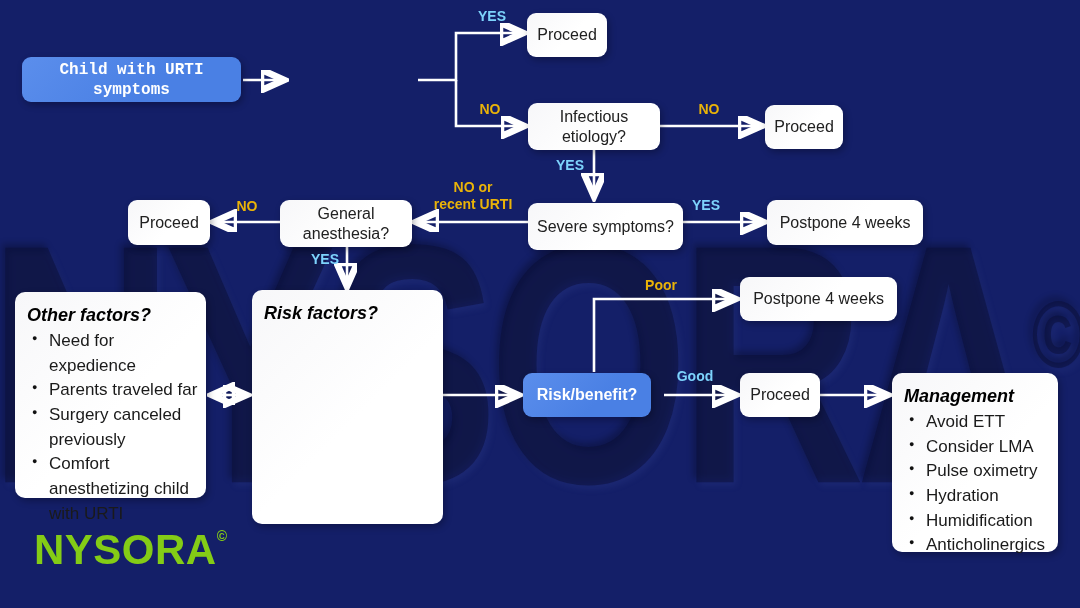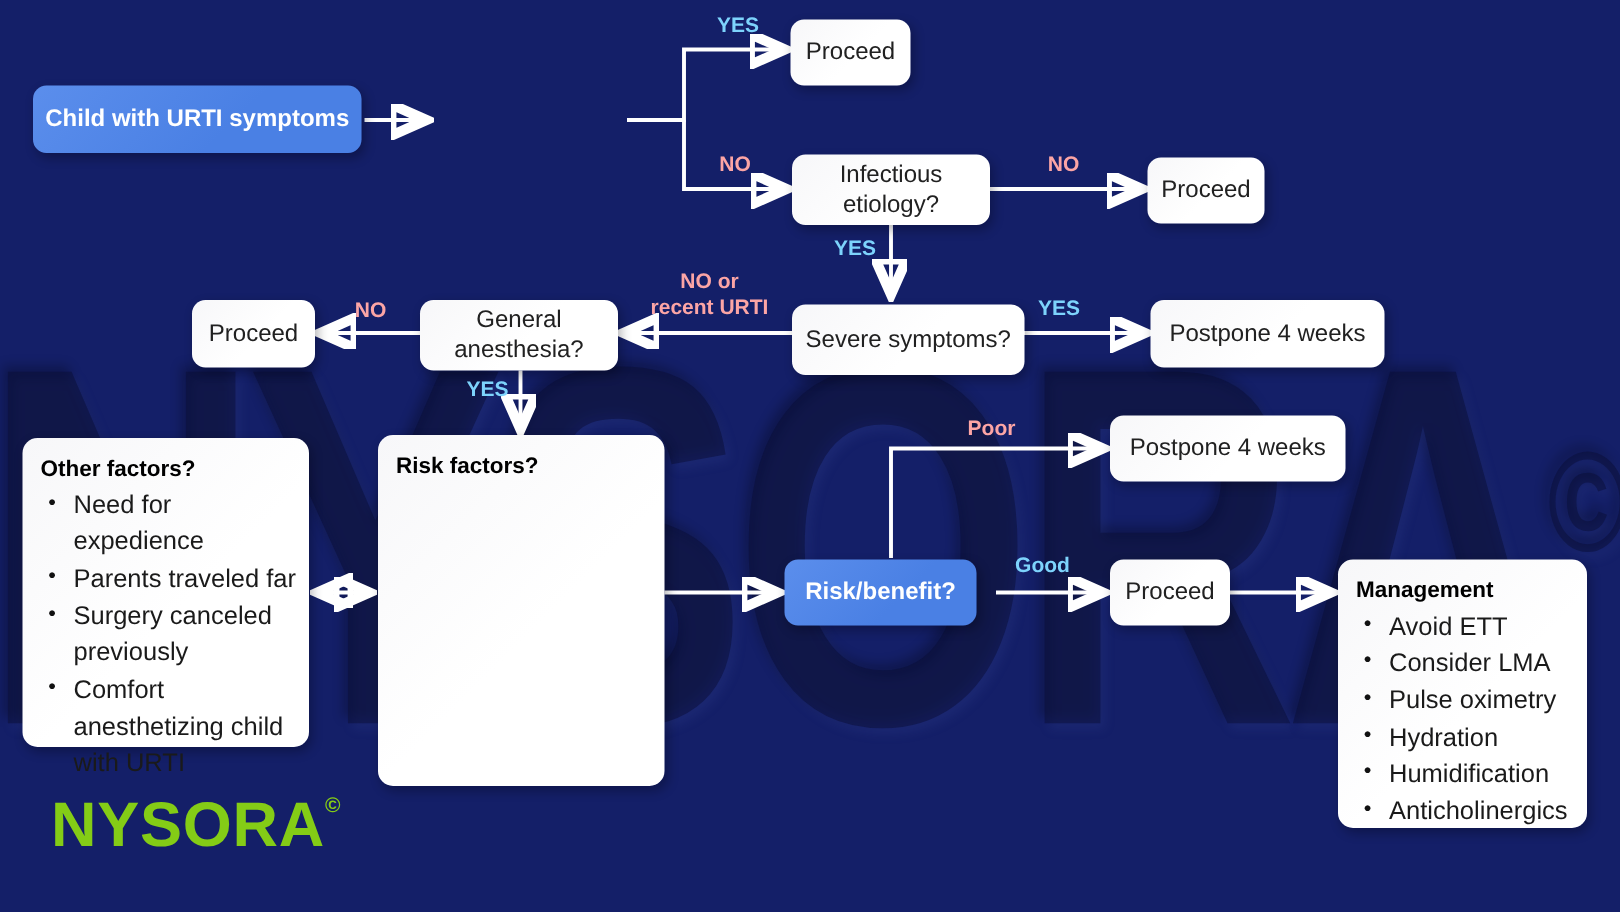--- a/index.html
+++ b/index.html
@@ -45,39 +45,39 @@
   }
   
   .listbox{
     position:absolute;
     background:linear-gradient(135deg,#f7f7f9 0%,#ffffff 55%);
     border-radius:10px;
     box-shadow:2px 3px 7px rgba(0,0,10,0.30);
     padding:10px 8px 8px 12px;box-sizing:border-box;
     color:#1a1a1a;
   }
-  .listbox .title{font-weight:bold;color:#000;font-size:15px;line-height:1.45;}
+  .listbox .title{font-weight:bold;color:#000;font-size:18px;line-height:1.45;font-style:italic;}
   .listbox ul{margin:1px 0 0 0;padding:0;list-style:none;}
   .listbox li{
     position:relative;padding-left:22px;
     font-size:17px;line-height:1.45;color:#1a1a1a;
   }
   .listbox li::before{
     content:"●";
     position:absolute;left:5px;top:3px;
     font-size:9px;color:#111;
   }
   
   .lbl{
     position:absolute;
     font-weight:bold;font-size:14px;line-height:1.2;
     text-align:center;white-space:nowrap;
   }
   .lbl.green{color:#7dd3fc;}
-  .lbl.red{color:#fca5a5;}
+  .lbl.red{color:#eab308;}
   .lbl span{display:block;}
   
   #logo{
     position:absolute;left:34px;top:526px;
     color:#84cc16;font-weight:bold;font-size:42px;
     letter-spacing:0.5px;white-space:nowrap;
   }
   #logo sup{font-size:14px;vertical-align:super;position:relative;top:-8px;letter-spacing:0;}
 </style>
 </head>
@@ -102,21 +102,21 @@
     <path d="M528 222 H417" marker-end="url(#ah)"></path>
     <path d="M280 222 H215" marker-end="url(#ah)"></path>
     <path d="M347 247 V285" marker-end="url(#ah)"></path>
     <path d="M213 395 H245" marker-start="url(#ah)" marker-end="url(#ah)"></path>
     <path d="M443 395 H517" marker-end="url(#ah)"></path>
     <path d="M594 372 V299 H734" marker-end="url(#ah)"></path>
     <path d="M664 395 H734" marker-end="url(#ah)"></path>
     <path d="M820 395 H886" marker-end="url(#ah)"></path>
   </svg>
 
-  <div class="box blue" style="left:22px;top:57px;width:219px;height:45px;">Child with URTI symptoms</div>
+  <div class="box blue" style="left:22px;top:57px;width:219px;height:45px;font-family:Liberation Mono, monospace;">Child with URTI symptoms</div>
 
 
   <div class="box" style="left:527px;top:13px;width:80px;height:44px;">Proceed</div>
 
   <div class="box" style="left:528px;top:103px;width:132px;height:47px;">Infectious etiology?</div>
 
   <div class="box" style="left:765px;top:105px;width:78px;height:44px;">Proceed</div>
 
   <div class="box" style="left:528px;top:203px;width:155px;height:47px;">Severe symptoms?</div>
 

